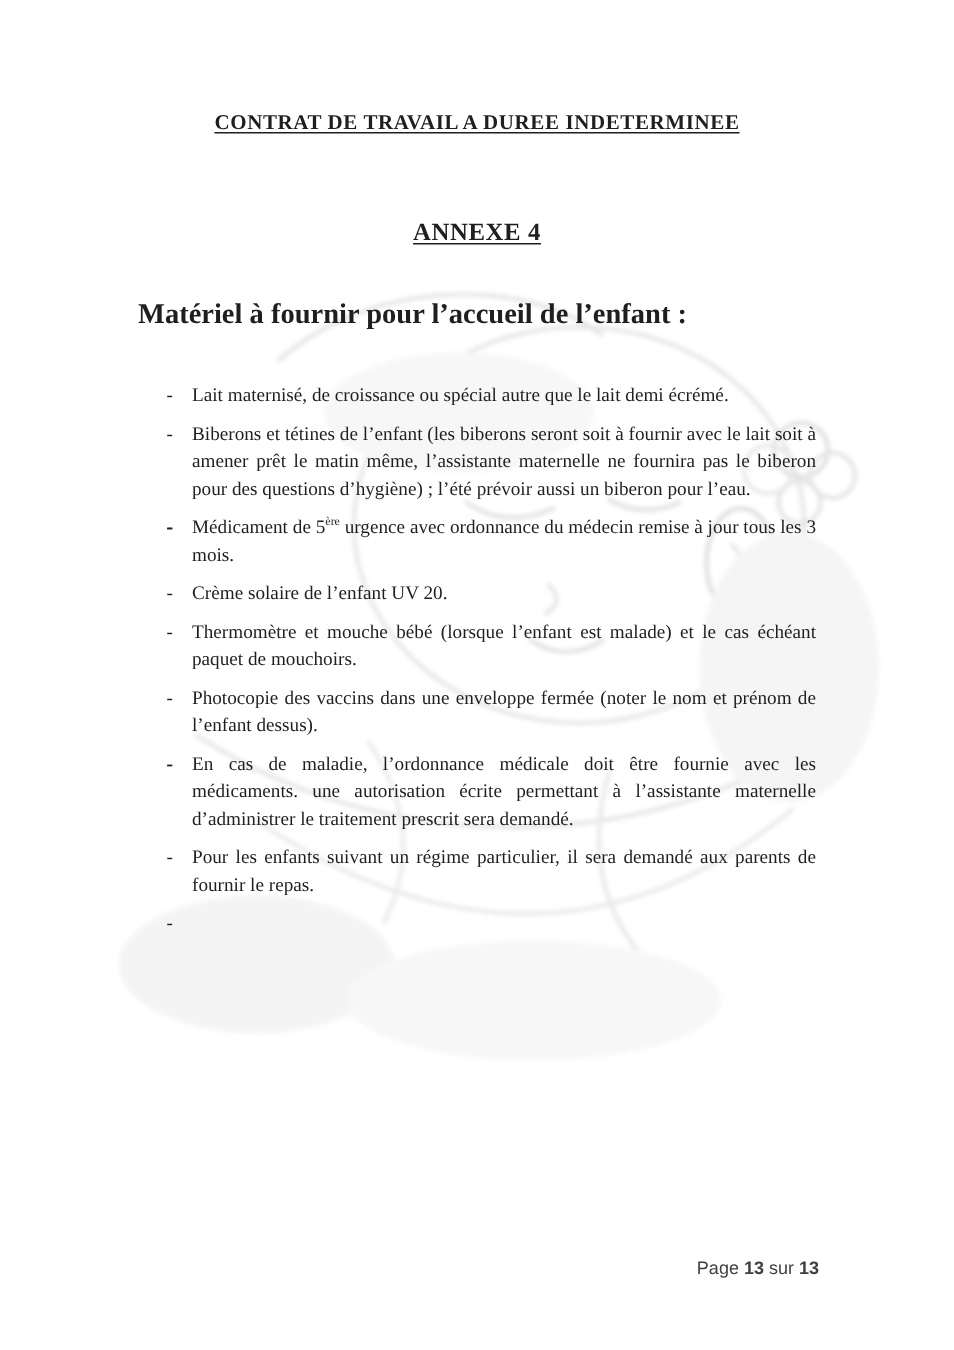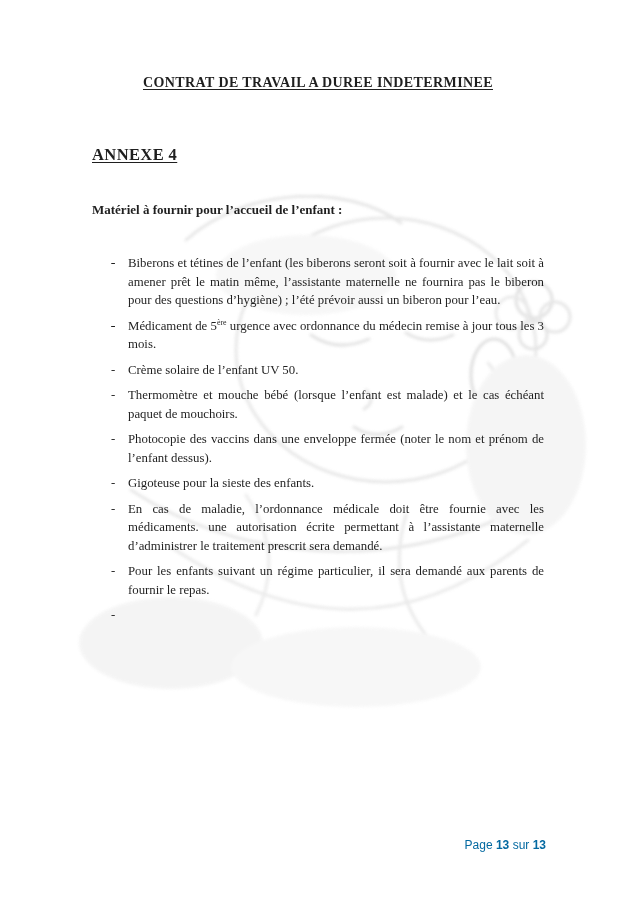--- a/index.html
+++ b/index.html
@@ -23,30 +23,31 @@
     text-align: center;
     font-size: 14px;
     font-weight: bold;
     letter-spacing: 0.4px;
     text-decoration: underline;
     text-underline-offset: 2px;
     line-height: 17px;
   }
   .annex-title {
     margin: 54px 0 0 0;
+    text-align: center;
     font-size: 16.5px;
     font-weight: bold;
     letter-spacing: 0.4px;
     text-decoration: underline;
     text-underline-offset: 2px;
     line-height: 20px;
   }
   .section-heading {
     margin: 37px 0 0 0;
-    font-size: 13px;
+    font-size: 19px;
     font-weight: bold;
     line-height: 16px;
   }
   ul.materials {
     list-style: none;
     margin: 36px 0 0 0;
     padding: 0;
   }
   ul.materials li {
     position: relative;
@@ -66,21 +67,21 @@
     line-height: 0;
     vertical-align: super;
   }
   .footer {
     position: absolute;
     right: 74px;
     bottom: 48px;
     z-index: 2;
     font-family: "Liberation Sans", "DejaVu Sans", sans-serif;
     font-size: 12px;
-    color: #0369a1;
+    color: #404040;
   }
   .footer b { font-weight: bold; }
   .watermark {
     position: absolute;
     left: 40px;
     top: 195px;
     z-index: 1;
     filter: blur(1.4px);
     opacity: 0.85;
     pointer-events: none;
@@ -114,29 +115,29 @@
       <ellipse cx="470" cy="250" rx="60" ry="90" fill="#f4f4f4" stroke="none"></ellipse>
       <ellipse cx="250" cy="80" rx="90" ry="40" fill="#f6f6f6" stroke="none"></ellipse>
     </g>
   </svg>
 
   <div class="content">
     <h1 class="doc-title">CONTRAT DE TRAVAIL A DUREE INDETERMINEE</h1>
     <h2 class="annex-title">ANNEXE 4</h2>
     <p class="section-heading">Matériel à fournir pour l’accueil de l’enfant :</p>
     <ul class="materials" id="materials-list">
-        <li><span class="bullet">-</span></li>
+        <li><span class="bullet">-</span><span class="item-text"><span>Lait maternisé, de croissance ou spécial autre que le lait demi écrémé.</span></span></li>
         <li><span class="bullet">-</span><span class="item-text"><span>Biberons et tétines de l’enfant (les biberons seront soit à fournir avec le lait soit à amener prêt le matin même, l’assistante maternelle ne fournira pas le biberon pour des questions d’hygiène) ; l’été prévoir aussi un biberon pour l’eau.</span></span></li>
         <li><span class="bullet">-</span></li>
         <li><span class="bullet">-</span></li>
         <li><span class="bullet">-</span><span class="item-text"><span>Médicament de 5</span><sup>ère</sup><span> urgence avec ordonnance du médecin remise à jour tous les 3 mois.</span></span></li>
-        <li><span class="bullet">-</span><span class="item-text"><span>Crème solaire de l’enfant UV 50.</span></span></li>
+        <li><span class="bullet">-</span><span class="item-text"><span>Crème solaire de l’enfant UV 20.</span></span></li>
         <li><span class="bullet">-</span><span class="item-text"><span>Thermomètre et mouche bébé (lorsque l’enfant est malade) et le cas échéant paquet de mouchoirs.</span></span></li>
         <li><span class="bullet">-</span><span class="item-text"><span>Photocopie des vaccins dans une enveloppe fermée (noter le nom et prénom de l’enfant dessus).</span></span></li>
-        <li><span class="bullet">-</span><span class="item-text"><span>Gigoteuse pour la sieste des enfants.</span></span></li>
+        <li><span class="bullet">-</span></li>
         <li><span class="bullet">-</span><span class="item-text"><span>En cas de maladie, l’ordonnance médicale doit être fournie avec les médicaments. une autorisation écrite permettant à l’assistante maternelle d’administrer le traitement prescrit sera demandé.</span></span></li>
         <li><span class="bullet">-</span><span class="item-text"><span>Pour les enfants suivant un régime particulier, il sera demandé aux parents de fournir le repas.</span></span></li>
         <li><span class="bullet">-</span></li>
       </ul>
   </div>
 
   <div class="footer">
     <span>Page </span><b>13</b><span> sur </span><b>13</b>
   </div>
 

